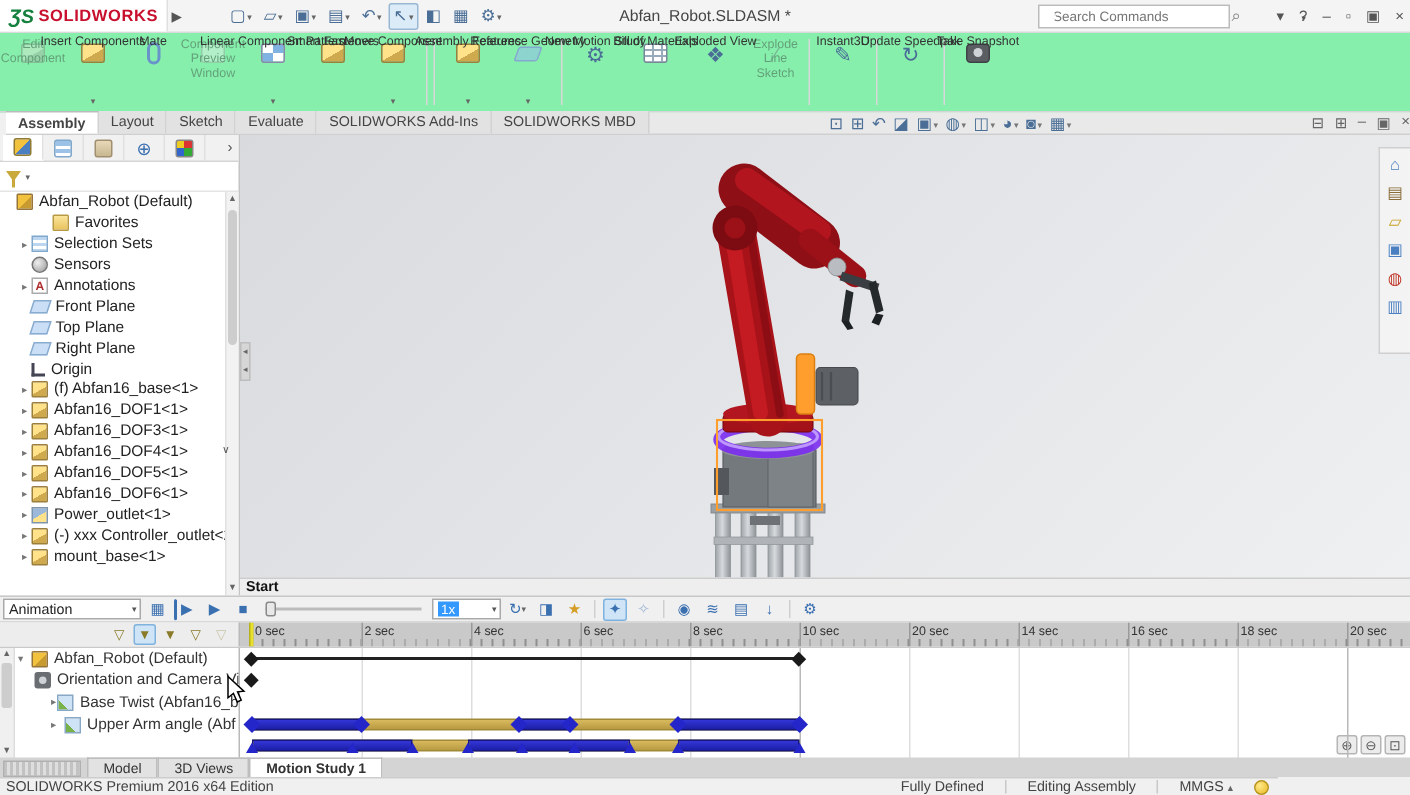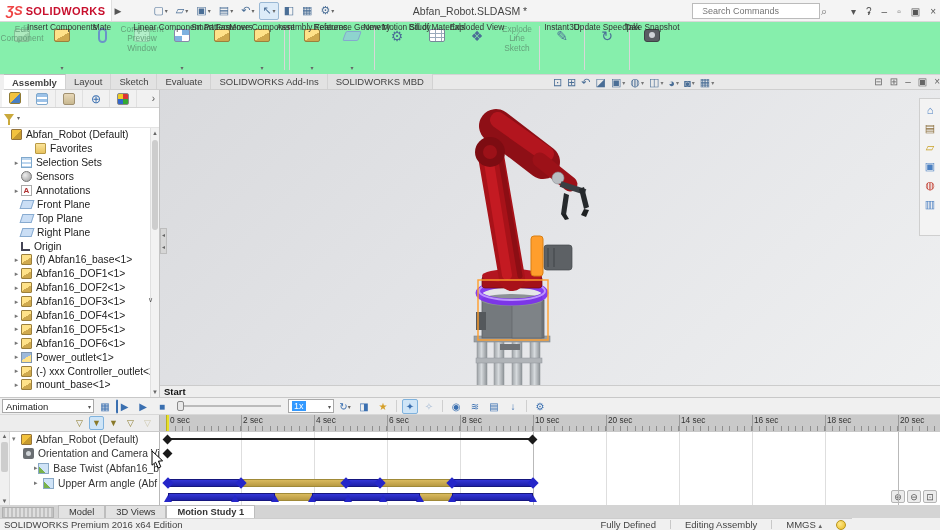--- a/index.html
+++ b/index.html
@@ -5,21 +5,21 @@
   html,body{margin:0;padding:0;background:#888;}
   .app{position:relative;width:940px;height:530px;background:#f0f0f0;overflow:hidden;
        font-family:"Liberation Sans",sans-serif;color:#333;font-size:10px;}
   .app *{box-sizing:border-box;}
 
   
   .titlebar{position:absolute;left:0;top:0;width:940px;height:22px;background:#f4f4f4;
             border-bottom:1px solid #d9d9d9;display:flex;align-items:center;}
   .logo{display:flex;align-items:center;padding:0 6px;height:100%;background:#fff;
         border-right:1px solid #e0e0e0;}
-  .logo .mark{color:#ef4444;font-weight:bold;font-size:13px;font-style:italic;margin-right:3px;}
+  .logo .mark{color:#15803d;font-weight:bold;font-size:13px;font-style:italic;margin-right:3px;}
   .logo .word{color:#c8102e;font-weight:bold;font-size:11px;letter-spacing:.4px;}
   .flyout{width:12px;height:16px;margin-left:2px;color:#555;font-size:9px;line-height:16px;}
   .qatwrap{display:flex;align-items:center;margin-left:24px;gap:2px;}
   .qat{display:flex;align-items:center;height:18px;padding:0 2px;border:1px solid transparent;border-radius:2px;}
   .qat .g{font-size:11px;color:#4a6e96;}
   .qat .dd{font-size:6px;color:#666;margin-left:1px;}
   .qat.act{border-color:#9ab8d4;background:#dcebf8;}
   .doc-title{position:absolute;left:0;right:0;text-align:center;font-size:10.5px;color:#444;pointer-events:none;}
   .searchbox{position:absolute;right:120px;top:3px;width:128px;height:16px;background:#fff;
              border:1px solid #bbb;display:flex;align-items:center;padding:0 3px;}
@@ -463,25 +463,20 @@
           <div class="trow" style="padding-left: 12px;">
             <span class="ar">▸</span>
             <span class="ti ti-part"></span>
             <span>(f) Abfan16_base&lt;1&gt;</span>
           </div>
           <div class="trow" style="padding-left: 12px;">
             <span class="ar">▸</span>
             <span class="ti ti-part"></span>
             <span>Abfan16_DOF1&lt;1&gt;</span>
           </div>
-          <div class="trow" style="padding-left: 12px;">
-            <span class="ar">▸</span>
-            <span class="ti ti-part"></span>
-            <span>Abfan16_DOF2&lt;1&gt;</span>
-          </div>
           <div class="trow" style="padding-left: 12px; align-items: center;">
             <span class="ar">▸</span>
             <span class="ti ti-part"></span>
             <span>Abfan16_DOF3&lt;1&gt;</span>
           </div>
           <div class="trow" style="padding-left: 12px;">
             <span class="ar">▸</span>
             <span class="ti ti-part"></span>
             <span>Abfan16_DOF4&lt;1&gt;</span>
           </div>

